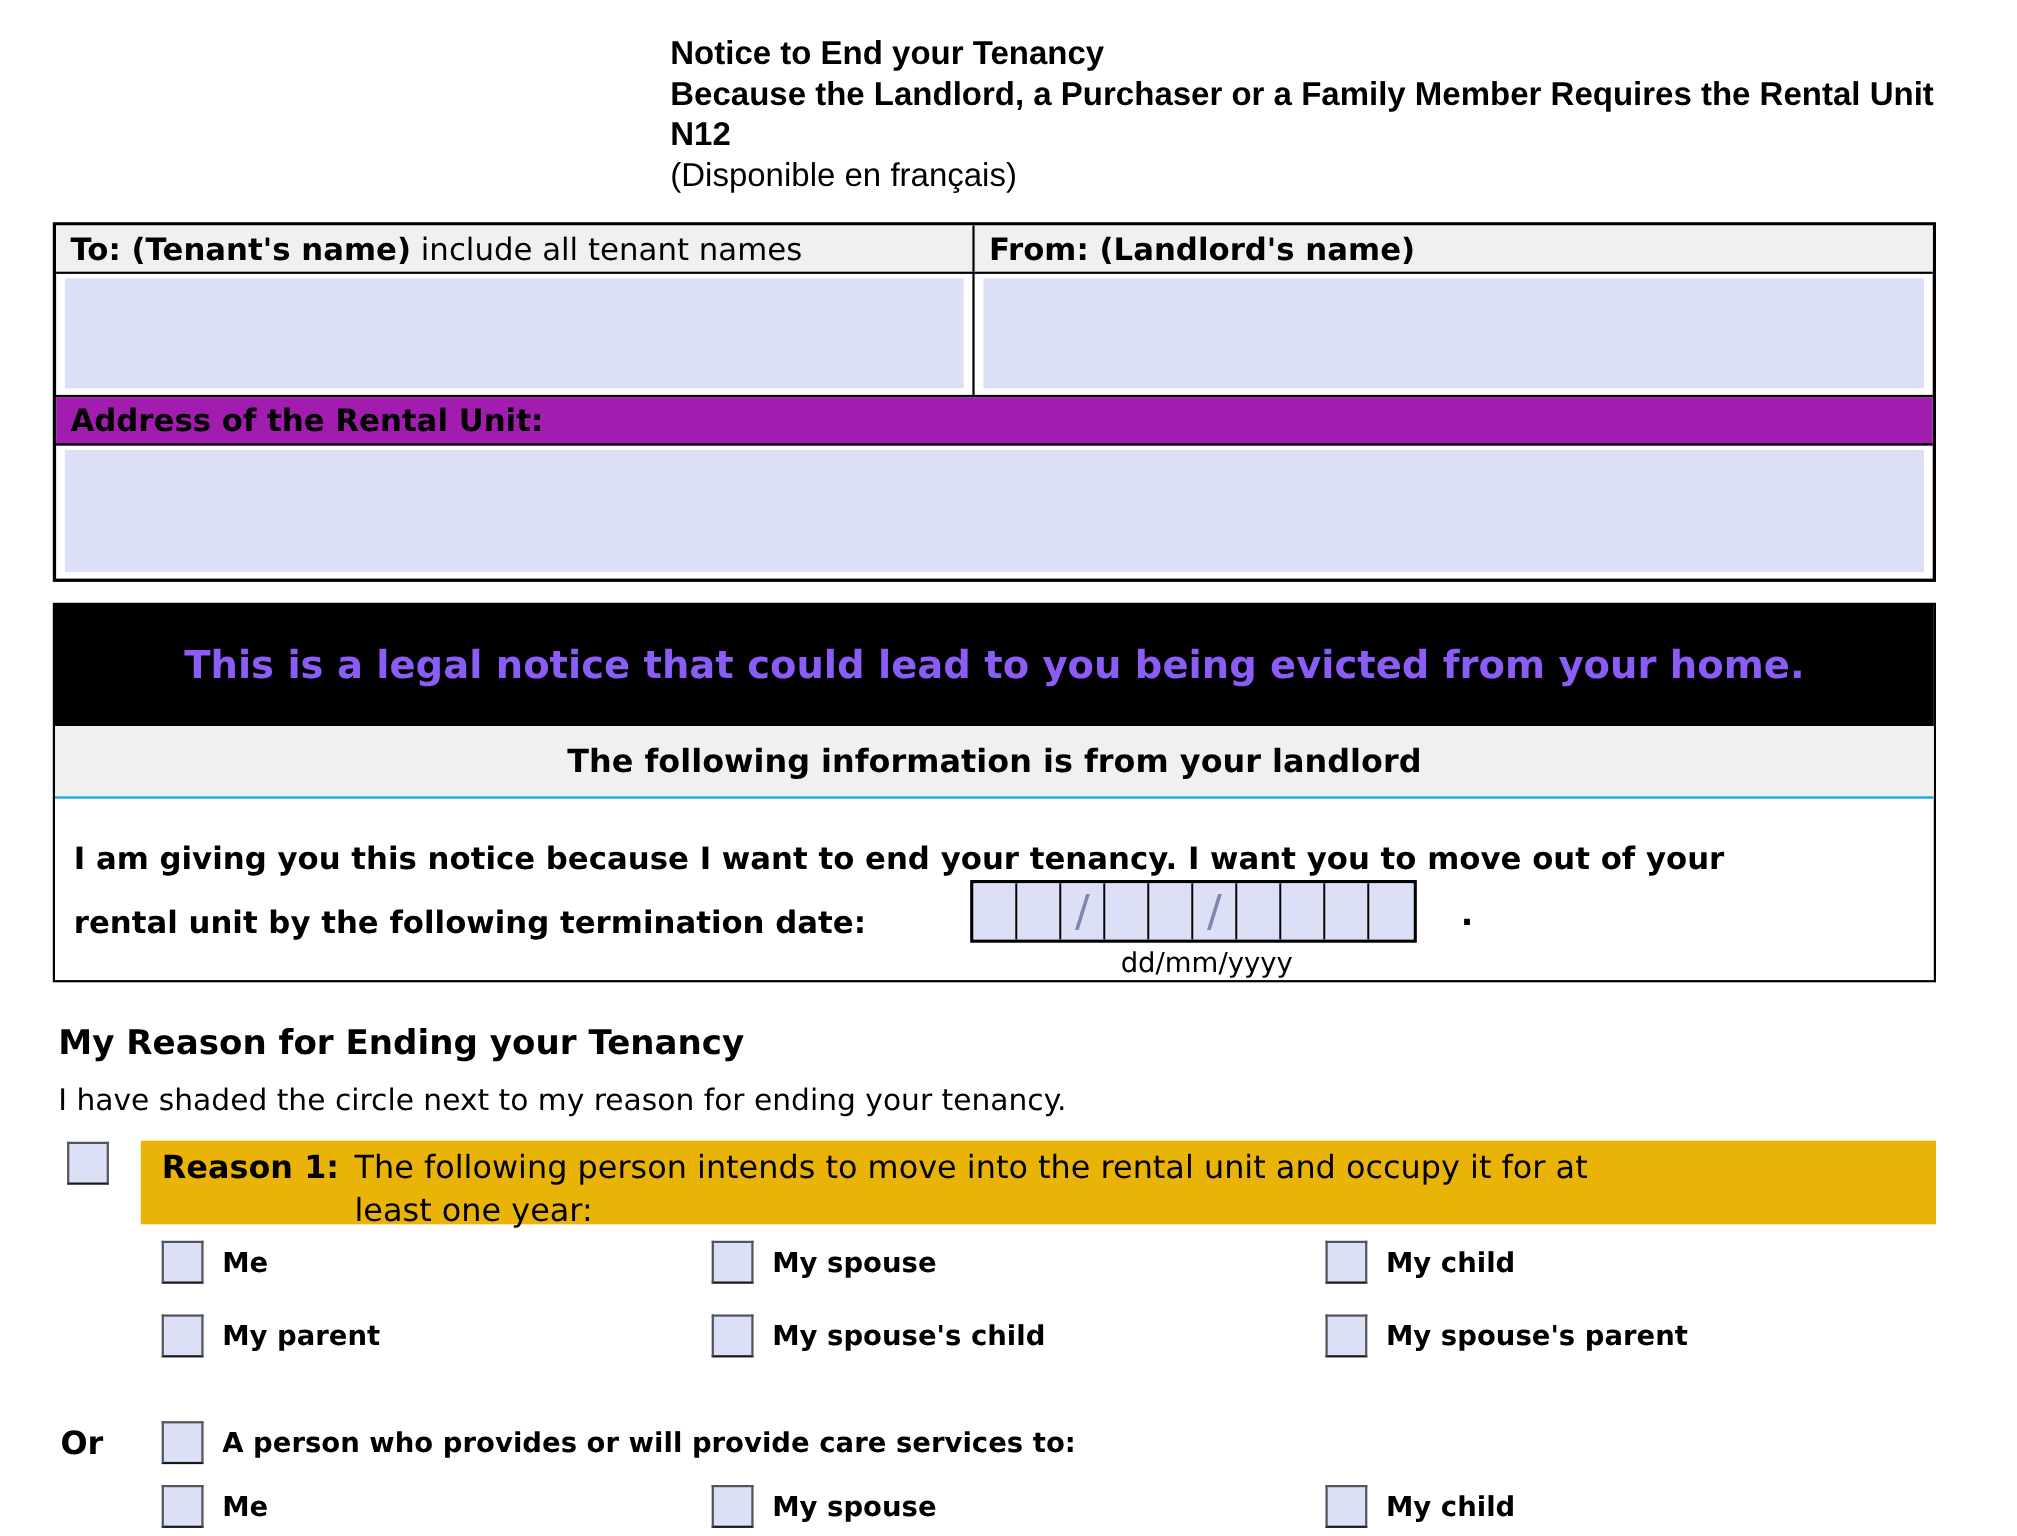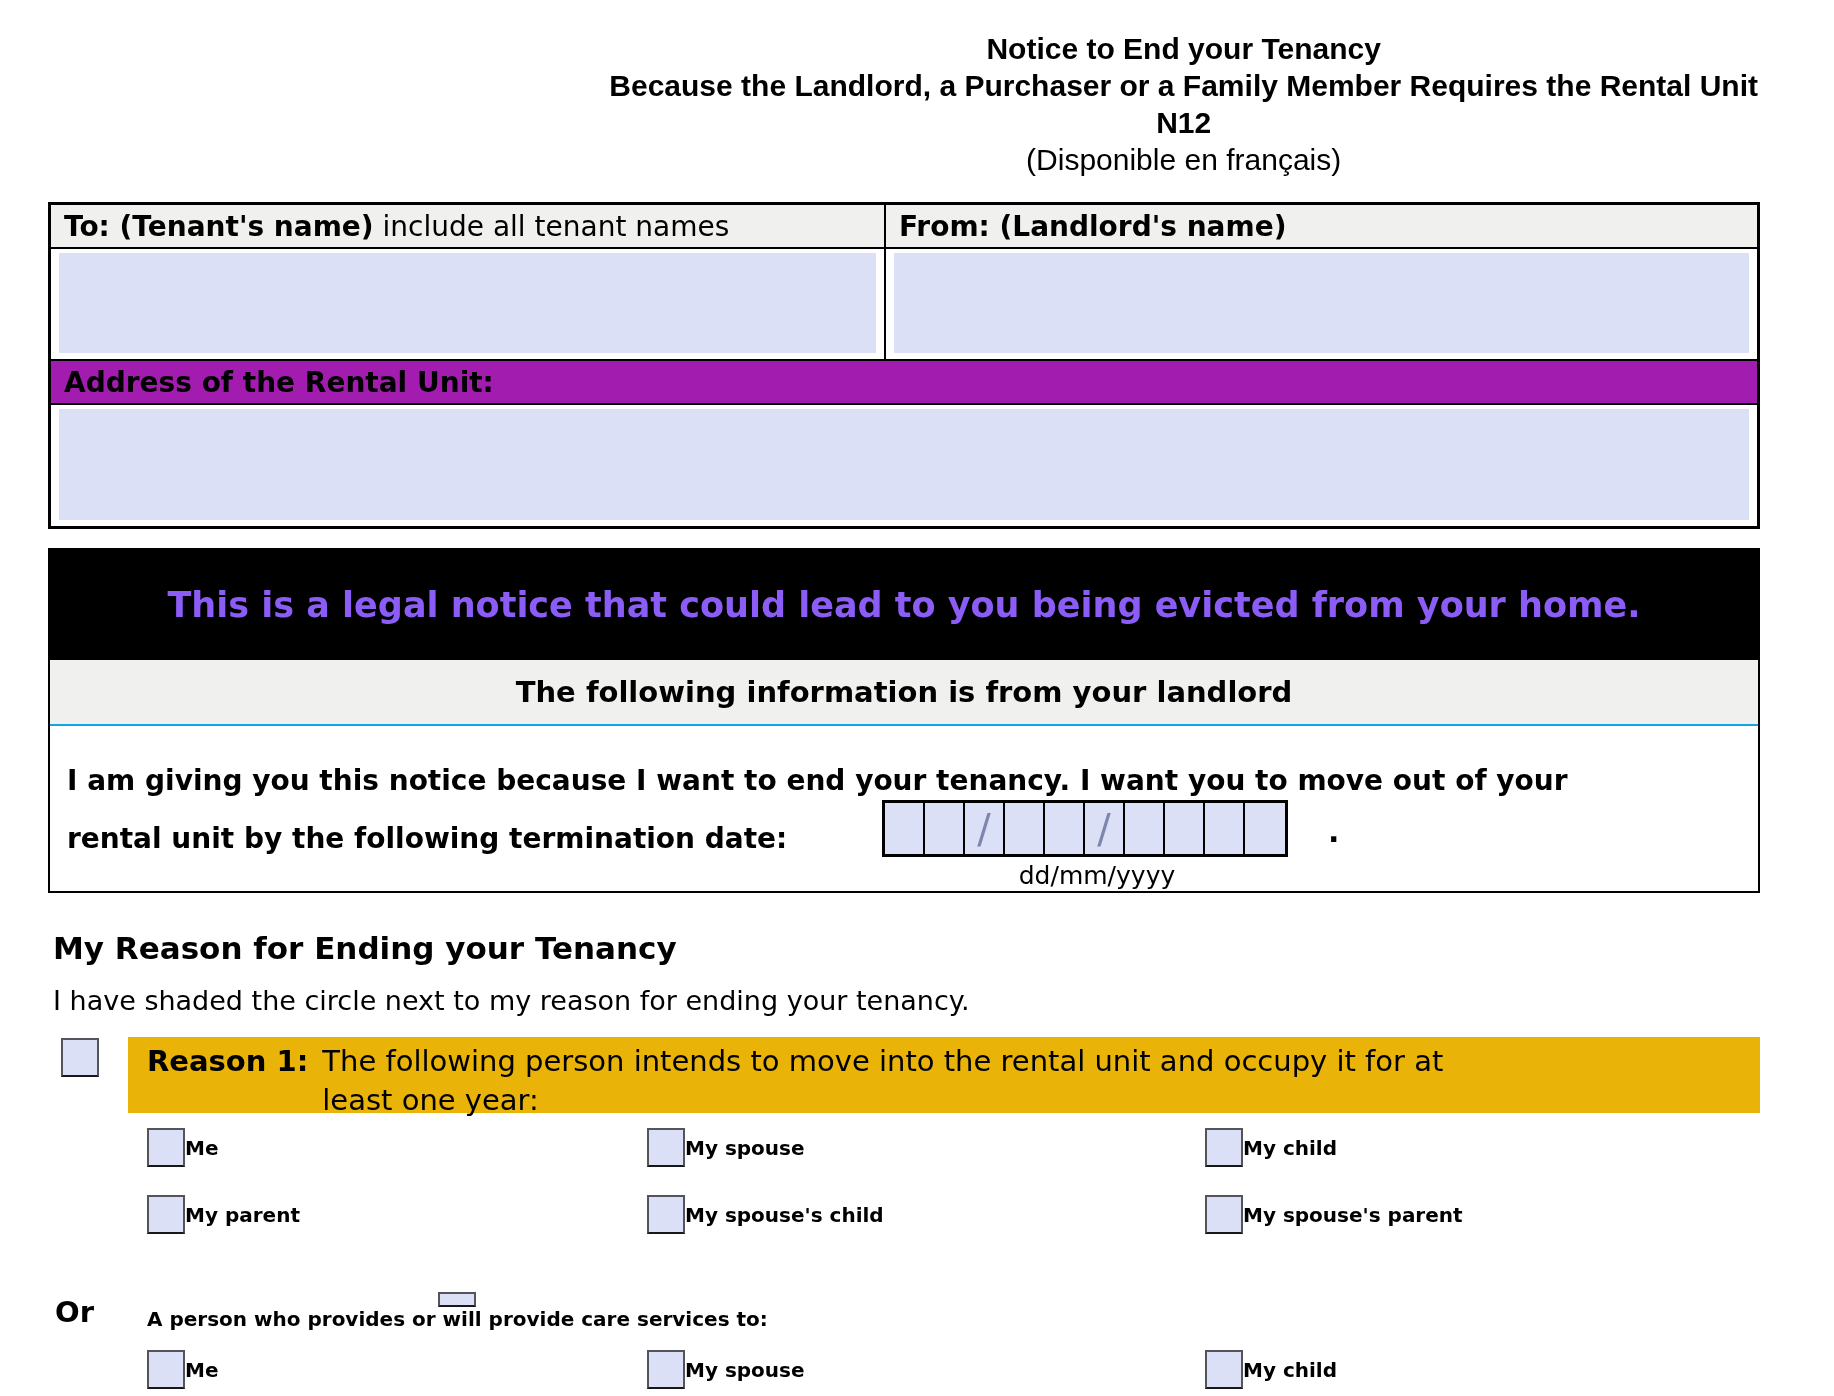--- a/index.html
+++ b/index.html
@@ -7,21 +7,21 @@
     position:relative;
     width:1834px;height:1396px;
     background:#ffffff;
     font-family:"DejaVu Sans", sans-serif;
     color:#000;
     overflow:hidden;
   }
   
   .title-block{
     position:absolute;top:30px;right:76px;
-    text-align:center;
+    text-align:left;
     font-family:"Liberation Sans", sans-serif;
     font-size:30px;line-height:37px;font-weight:bold;
     white-space:nowrap;
   }
   .title-block .fr{font-weight:normal;}
   
   .parties-table{
     position:absolute;left:48px;top:202px;width:1712px;
     border:3px solid #000;box-sizing:border-box;
     background:#fff;
@@ -87,27 +87,27 @@
   .reason1-box{
     position:absolute;left:128px;top:1037px;width:1632px;height:76px;
     background:#eab308;box-sizing:border-box;
     padding:5px 0 0 19px;
     display:flex;align-items:flex-start;
     font-size:29px;line-height:39px;
   }
   .reason1-box b{white-space:nowrap;margin-right:14px;}
   .reason1-box .r1text{max-width:1160px;}
   .cb-item{position:absolute;display:flex;align-items:center;height:39px;}
-  .cb-item .lbl{margin-left:0;font-size:20px;font-weight:bold;white-space:nowrap;}
+  .cb-item .lbl{margin-left:17px;font-size:25px;font-weight:bold;white-space:nowrap;}
   .col1{left:147px;}
   .col2{left:647px;}
   .col3{left:1205px;}
   .rowA{top:1128px;}
   .rowB{top:1195px;}
-  .rowOr{top:1292px;flex-direction:column;}
+  .rowOr{top:1292px;}
   .rowC{top:1350px;}
   .or-label{position:absolute;left:55px;top:1292px;height:39px;display:flex;align-items:center;font-size:29px;font-weight:bold;}
 </style>
 </head>
 <body>
 
 <div class="page">
 
   <div class="title-block">
     <div>Notice to End your Tenancy</div>

